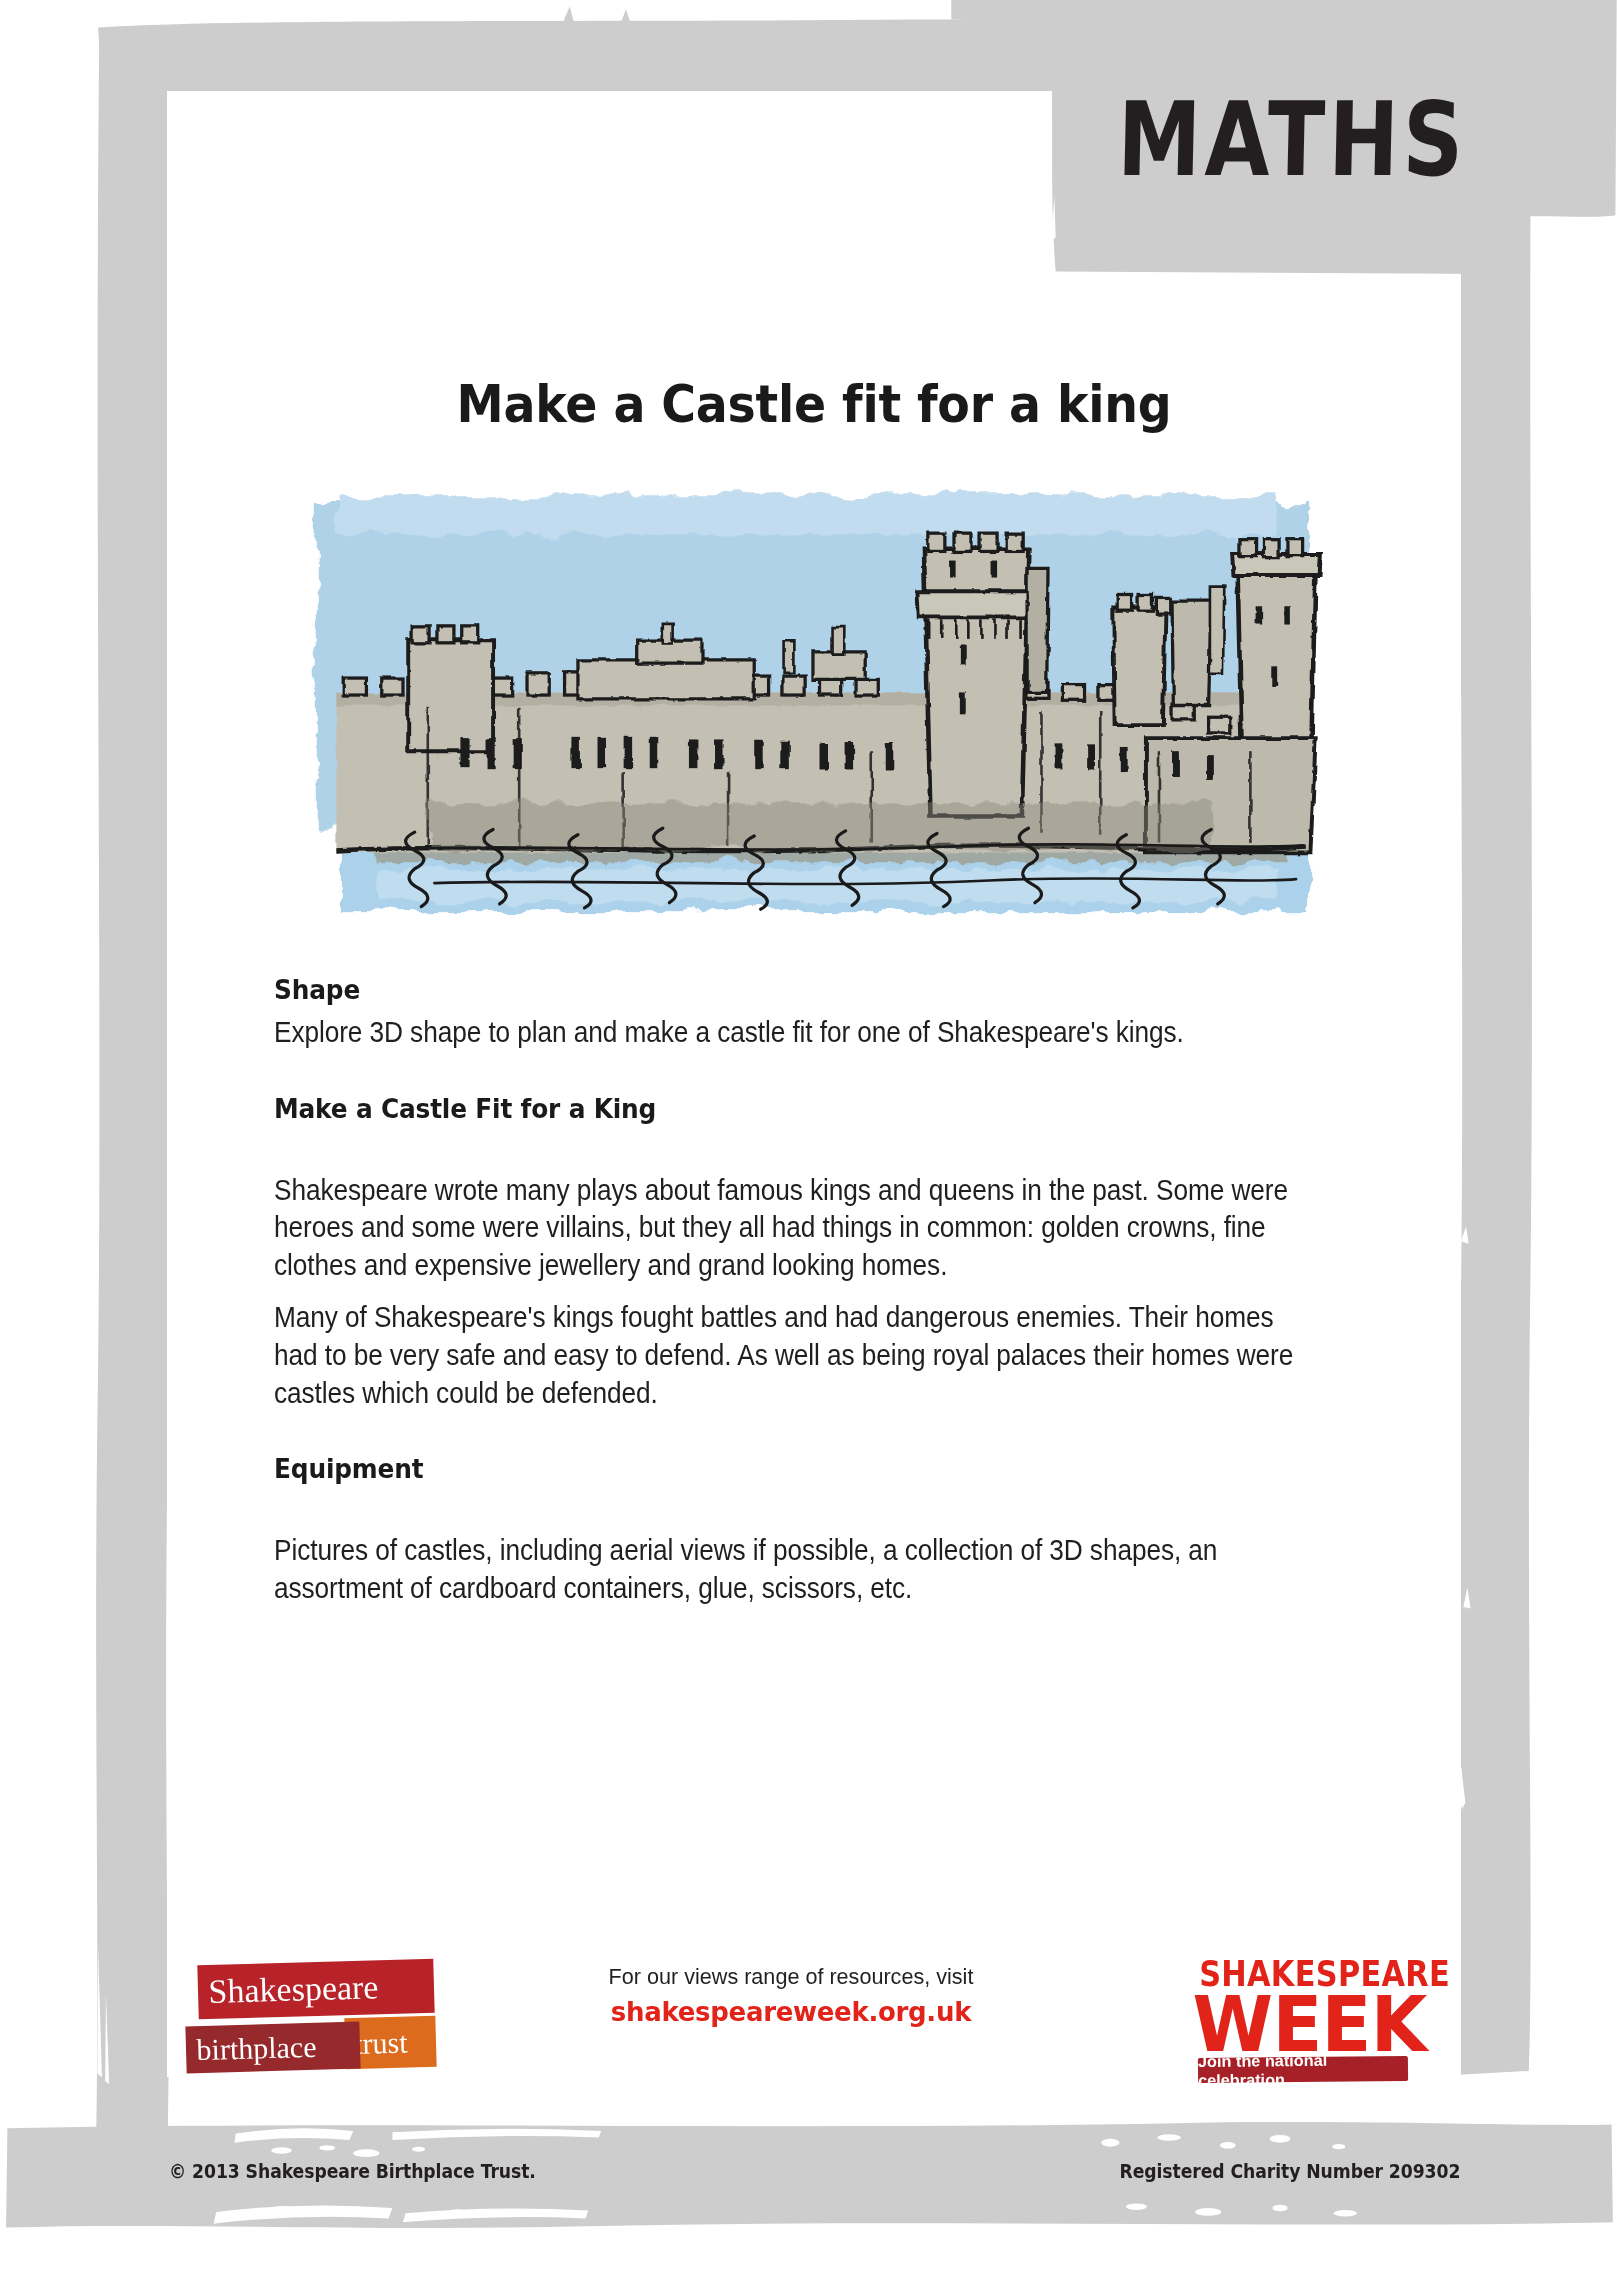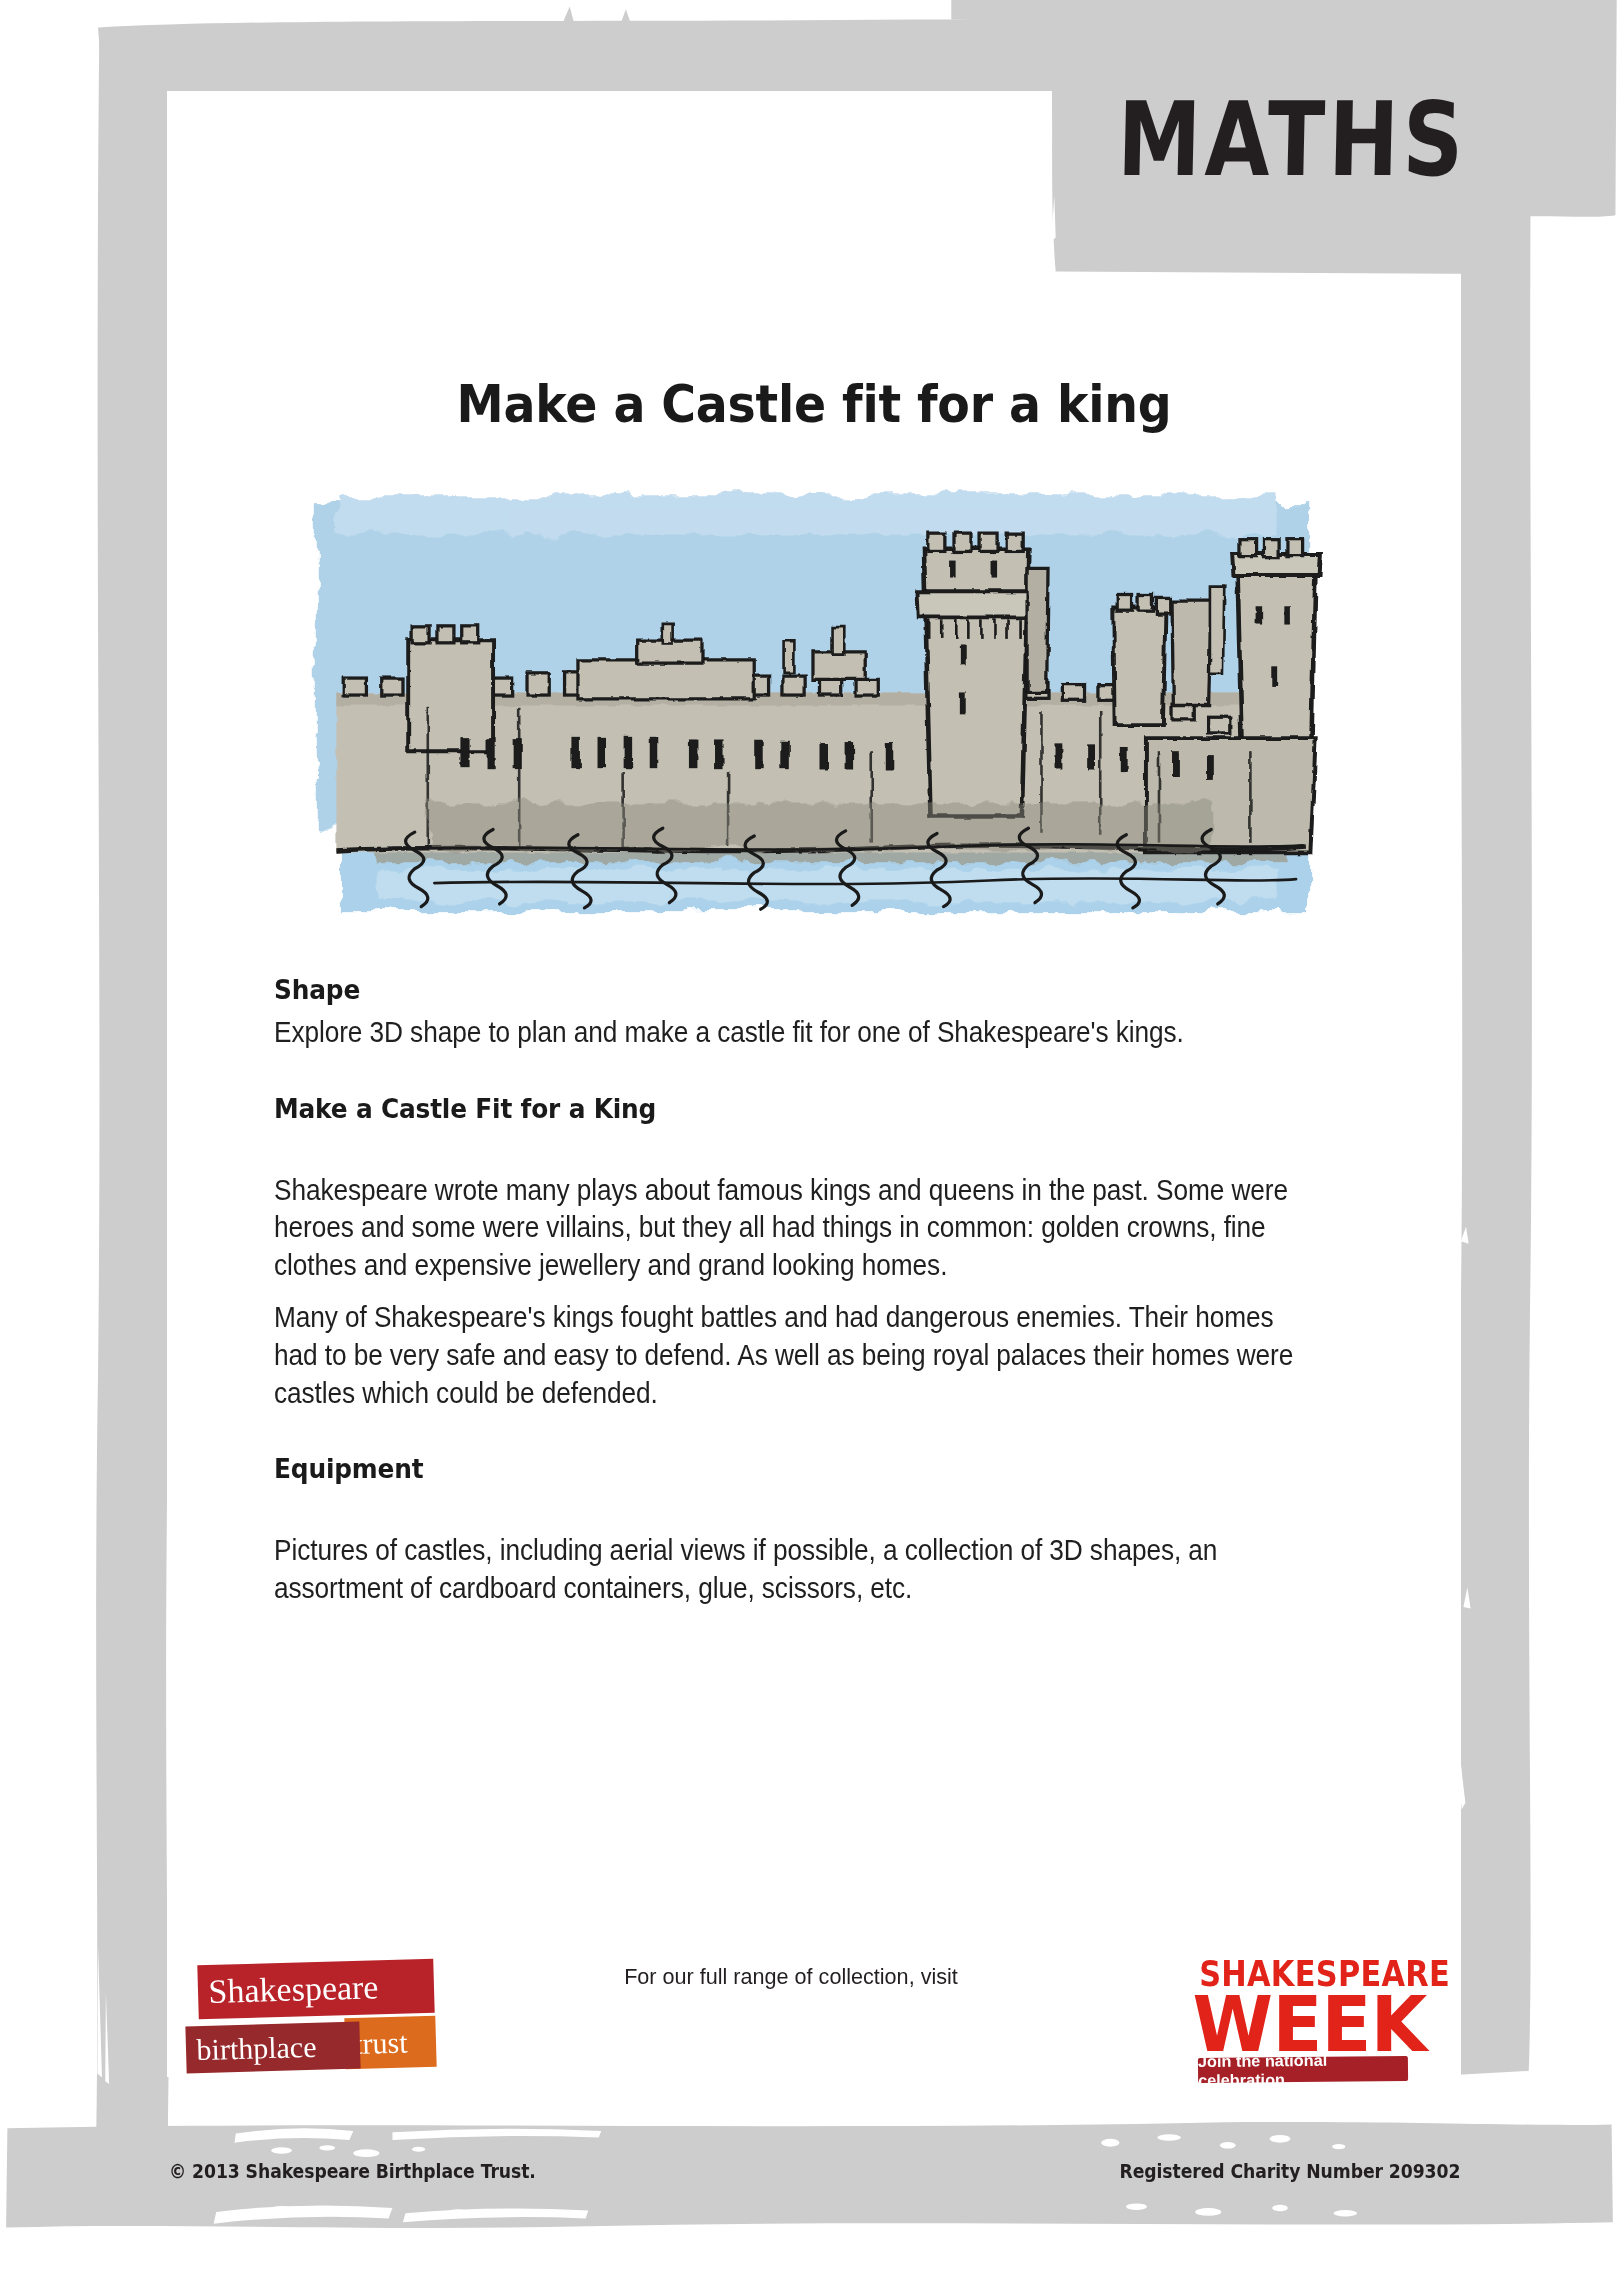--- a/index.html
+++ b/index.html
@@ -524,21 +524,22 @@
 
 </div>
 
 <div class="sbt-logo">
   <div class="sbt-band sbt-shake">Shakespeare</div>
   <div class="sbt-band sbt-trust">trust</div>
   <div class="sbt-band sbt-birth">birthplace</div>
 </div>
 
 <div class="resources">
-  <div class="res-line1">For our full range of collection, visit</div>
+  <div class="res-line1">For our views range of resources, visit</div>
+  <div class="res-line2">shakespeareweek.org.uk</div>
 </div>
 
 <div class="sw-logo">
   <div class="sw-shakespeare">SHAKESPEARE</div>
   <div class="sw-week">WEEK</div>
   <div class="sw-banner">
     <span>Join the national celebration</span>
   </div>
 </div>
 

